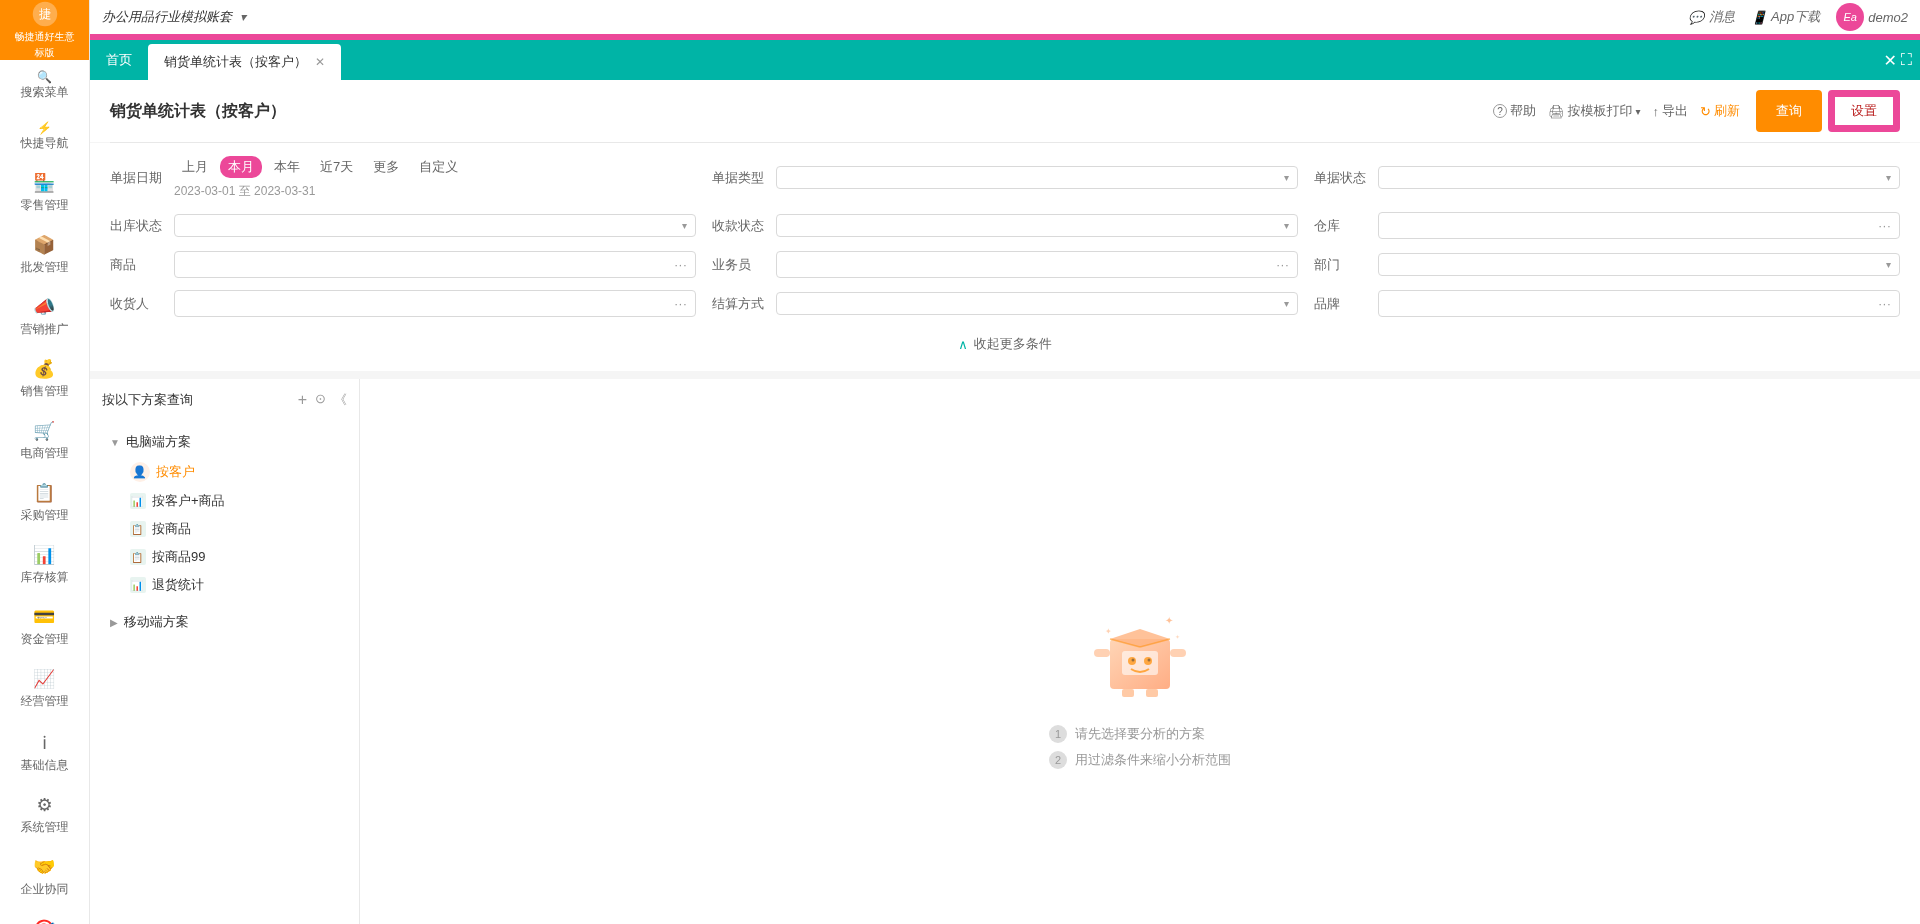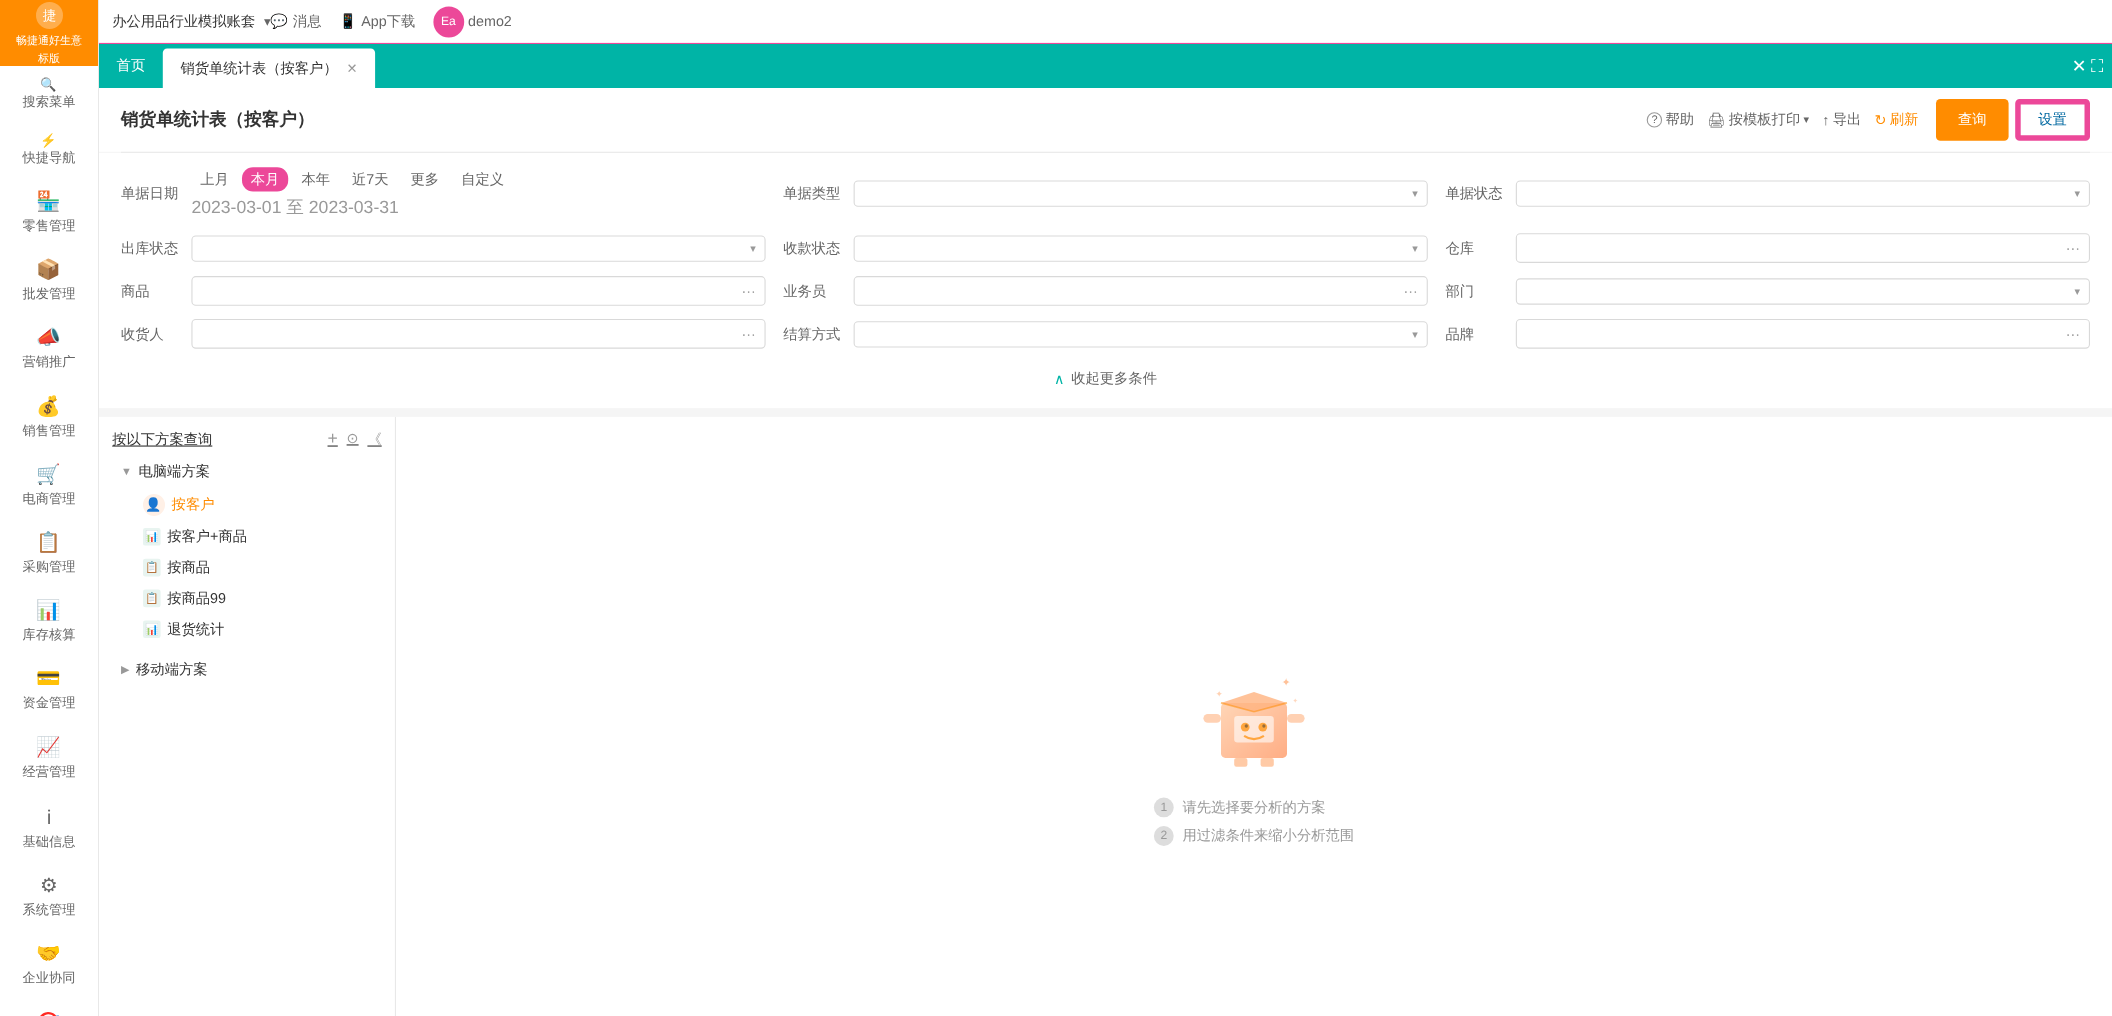--- a/index.html
+++ b/index.html
@@ -11,63 +11,63 @@
     .sidebar-logo .logo-icon { width: 32px; height: 32px; }
     .sidebar-logo-text { font-size: 10px; color: #fff; margin-top: 2px; }
     .sidebar-item { width: 90px; padding: 10px 0; display: flex; flex-direction: column; align-items: center; cursor: pointer; color: #666; font-size: 12px; }
     .sidebar-item .s-icon { font-size: 18px; margin-bottom: 3px; }
     .sidebar-search { width: 90px; padding: 10px 0; display: flex; flex-direction: column; align-items: center; cursor: pointer; color: #666; font-size: 12px; }
 
     
     .main { flex: 1; display: flex; flex-direction: column; height: 924px; overflow: hidden; }
 
     
-    .top-header { height: 40px; background: #fff; border-bottom: 1px solid #ec4899; display: flex; align-items: center; padding: 0 12px; flex-shrink: 0; }
+    .top-header { height: 40px; background: #fff; border-bottom: 6px solid #ec4899; display: flex; align-items: center; padding: 0 12px; justify-content: space-between; flex-shrink: 0; font-style: italic; }
     .top-header-left { display: flex; align-items: center; gap: 8px; font-size: 13px; color: #333; }
     .top-header-dropdown { display: flex; align-items: center; gap: 4px; cursor: pointer; color: #666; font-size: 12px; }
     .top-header-right { display: flex; align-items: center; gap: 16px; font-size: 13px; color: #666; }
     .top-header-right .hr-item { display: flex; align-items: center; gap: 4px; cursor: pointer; }
     .avatar { width: 28px; height: 28px; border-radius: 50%; background: #ec4899; display: flex; align-items: center; justify-content: center; color: #fff; font-size: 11px; }
 
     
     .tab-bar { height: 40px; background: #00b4a6; display: flex; align-items: center; padding: 0 0; flex-shrink: 0; }
     .tab-item { height: 24px; padding: 0 16px; display: flex; align-items: center; gap: 8px; cursor: pointer; color: rgba(255,255,255,0.85); font-size: 13px; }
     .tab-item.active { background: #fff; color: #333; border-radius: 4px 4px 0 0; margin-top: 4px; height: 36px; }
     .tab-item .tab-close { color: #999; font-size: 12px; cursor: pointer; }
     .tab-item.home { color: #fff; }
     .tab-spacer { flex: 1; }
     .tab-controls { display: flex; align-items: center; gap: 4px; padding-right: 8px; color: #fff; }
     .tab-controls span { cursor: pointer; font-size: 16px; }
 
     
     .page-content { flex: 1; overflow-y: auto; padding: 0; background: #f5f5f5; }
     .page-title { font-size: 16px; font-weight: 600; color: #333; }
     .btn-query { background: #ff8c00; color: #fff; border: none; border-radius: 4px; padding: 6px 20px; cursor: pointer; font-size: 13px; }
-    .btn-set { background: #fff; color: #0369a1; border: 5px solid #ec4899; border-radius: 4px; padding: 5px 16px; cursor: pointer; font-size: 13px; }
+    .btn-set { background: #fff; color: #b91c1c; border: 7px solid #ec4899; border-radius: 4px; padding: 5px 16px; cursor: pointer; font-size: 13px; }
 
     
     .filter-area { background: #fff; padding: 12px 20px; margin-bottom: 8px; }
     .filter-label { color: #666; font-size: 13px; white-space: nowrap; min-width: 56px; }
     .date-filter { display: flex; align-items: center; gap: 4px; font-size: 13px; }
     .date-btn { padding: 3px 8px; border-radius: 3px; cursor: pointer; color: #666; }
     .date-btn.active { background: #ff8c00; color: #fff; border-radius: 10px; }
-    .date-range { color: #999; font-size: 16px; }
+    .date-range { color: #999; font-size: 12px; }
     .select-dots { border: 1px solid #d9d9d9; border-radius: 4px; padding: 5px 8px; color: #999; cursor: pointer; background: #fff; }
 
     .filter-group { display: grid; grid-template-columns: 1fr 1fr 1fr; gap: 16px; margin-bottom: 12px; }
     .filter-cell { display: flex; align-items: center; gap: 8px; }
     .filter-cell .ctrl { flex: 1; }
     .full-select { width: 100%; border: 1px solid #d9d9d9; border-radius: 4px; padding: 5px 8px; display: flex; align-items: center; justify-content: space-between; cursor: pointer; background: #fff; }
 
     .collapse-bar { display: flex; align-items: center; justify-content: center; gap: 6px; color: #666; cursor: pointer; font-size: 13px; padding: 6px 0; }
 
     
     .content-area { display: flex; background: #fff; min-height: 600px; }
     .left-panel { width: 270px; border-right: 1px solid #e8e8e8; padding: 12px; flex-shrink: 0; }
-    .left-panel-header { display: flex; align-items: center; justify-content: space-between; margin-bottom: 5px; font-size: 13px; color: #333; font-weight: 500; text-decoration: underline; }
+    .left-panel-header { display: flex; align-items: center; justify-content: space-between; margin-bottom: 18px; font-size: 13px; color: #333; font-weight: 500; }
     .left-panel-header .actions { display: flex; gap: 8px; color: #999; }
     .tree-item { padding: 6px 8px; cursor: pointer; display: flex; align-items: center; gap: 6px; border-radius: 4px; font-size: 13px; }
     .tree-sub { padding-left: 20px; }
     .tree-sub-item { padding: 5px 8px; cursor: pointer; display: flex; align-items: center; gap: 6px; border-radius: 4px; font-size: 13px; }
     .tree-sub-item.active { color: #ff8c00; }
     .tree-sub-item .sub-icon { width: 16px; height: 16px; display: flex; align-items: center; justify-content: center; border-radius: 2px; font-size: 10px; background: #e8f4f0; color: #00b4a6; }
 
     
     .right-area { flex: 1; display: flex; flex-direction: column; align-items: center; justify-content: center; padding: 40px; }
     .empty-state { display: flex; flex-direction: column; align-items: center; gap: 16px; }

